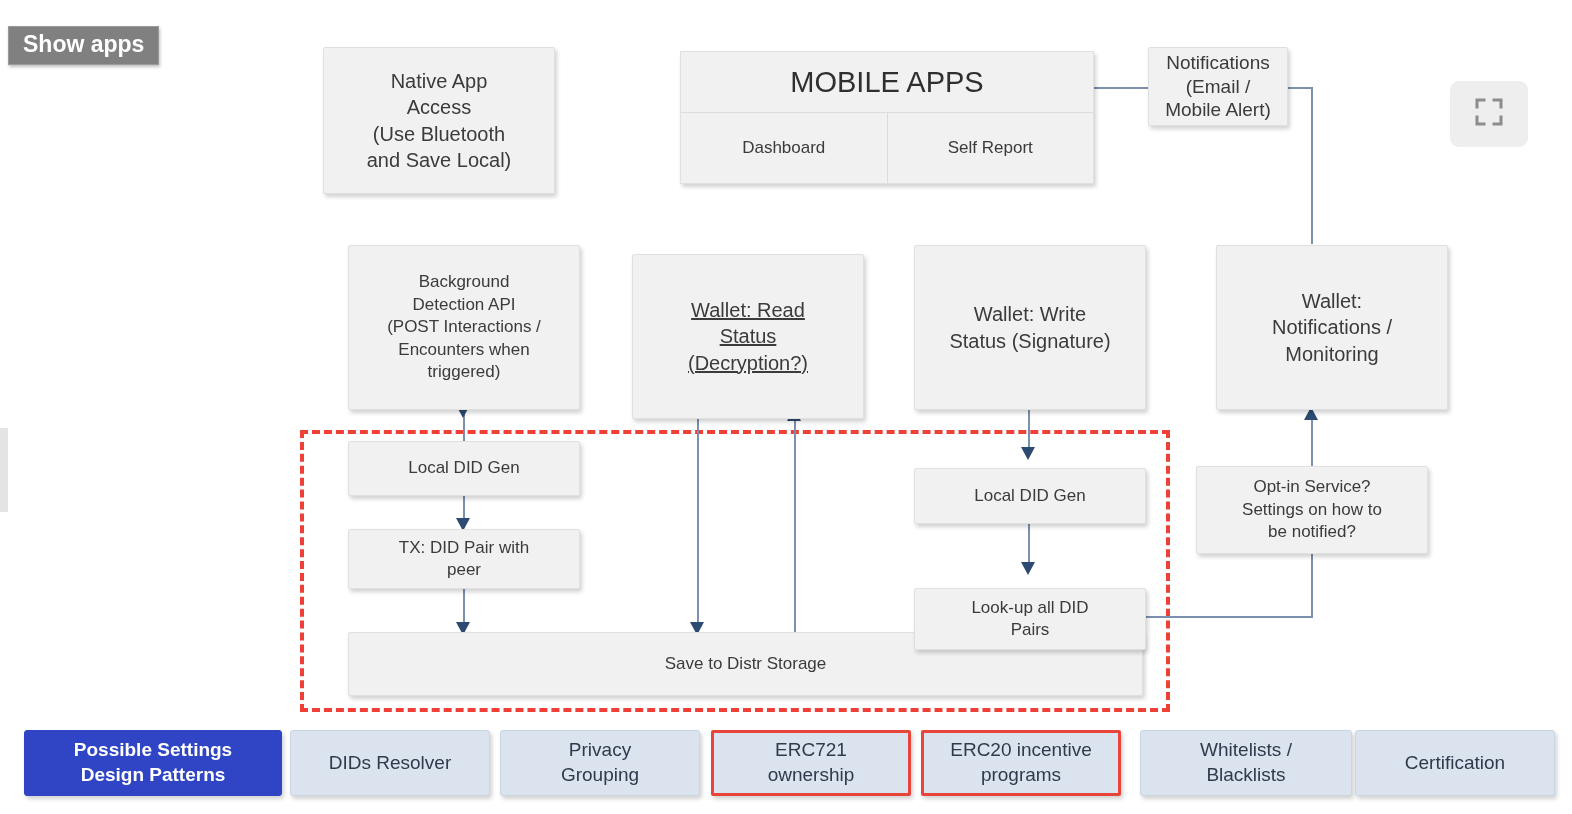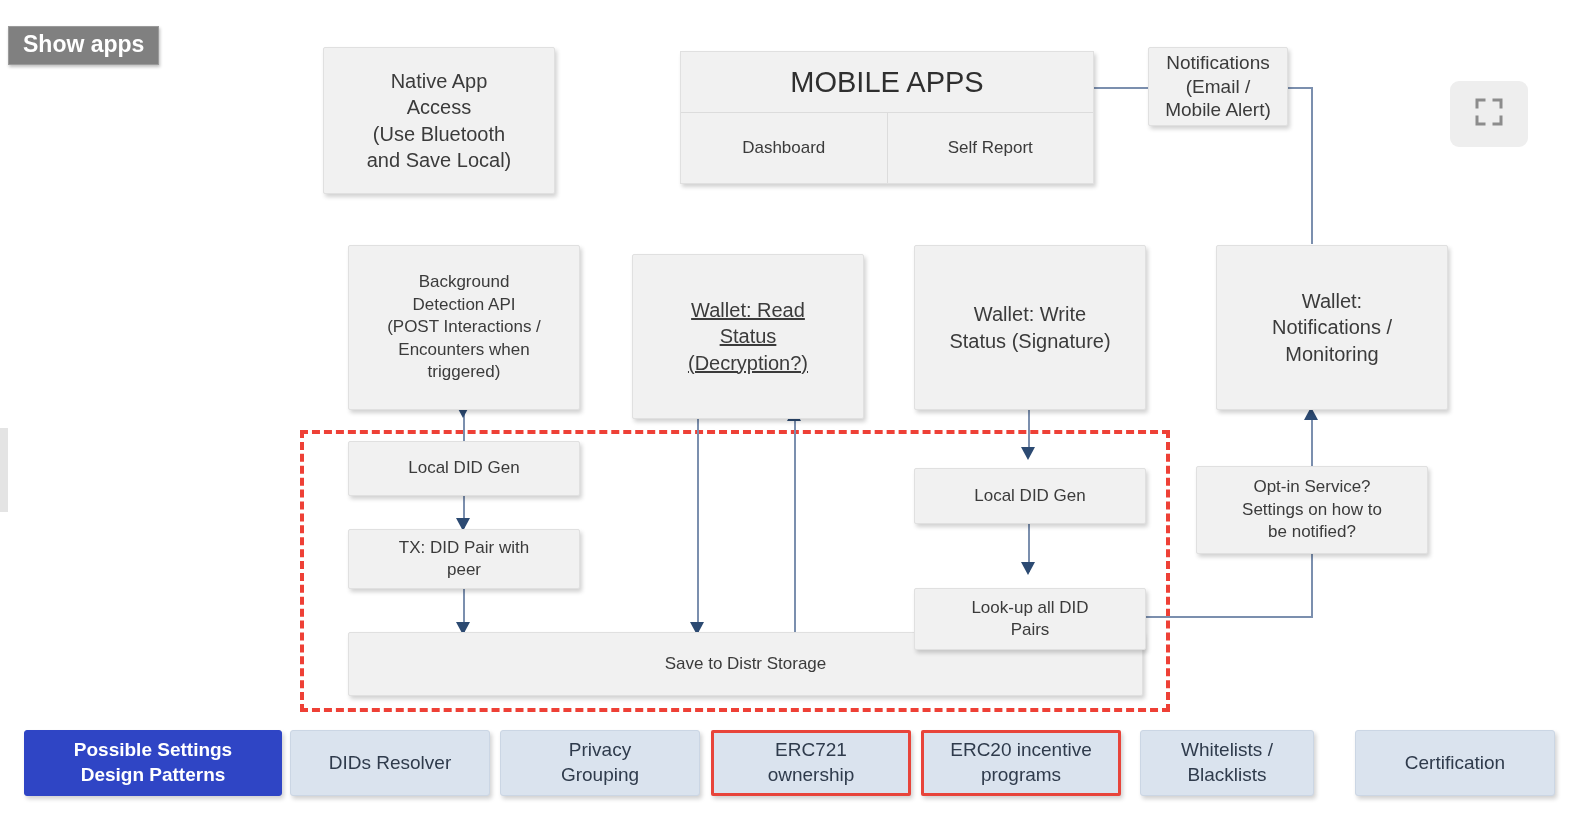--- a/index.html
+++ b/index.html
@@ -276,21 +276,21 @@
 
   <div class="pattern" style="left:500px; width:200px;">Privacy
 Grouping</div>
 
   <div class="pattern highlight" style="left:711px; width:200px;">ERC721
 ownership</div>
 
   <div class="pattern highlight" style="left:921px; width:200px;">ERC20 incentive
 programs</div>
 
-  <div class="pattern" style="left:1140px; width:174px;">Whitelists /
+  <div class="pattern" style="left:1140px; width:212px;">Whitelists /
 Blacklists</div>
 
   <div class="pattern" style="left:1355px; width:200px;">Certification</div>
 
   <div id="show-apps-button">Show apps</div>
 
   <div id="fullscreen-button">
     <span>
       <svg width="32" height="32" viewBox="0 0 32 32" aria-hidden="true">
         <g fill="none" stroke="#8c8c8c" stroke-width="3" stroke-linecap="square">

